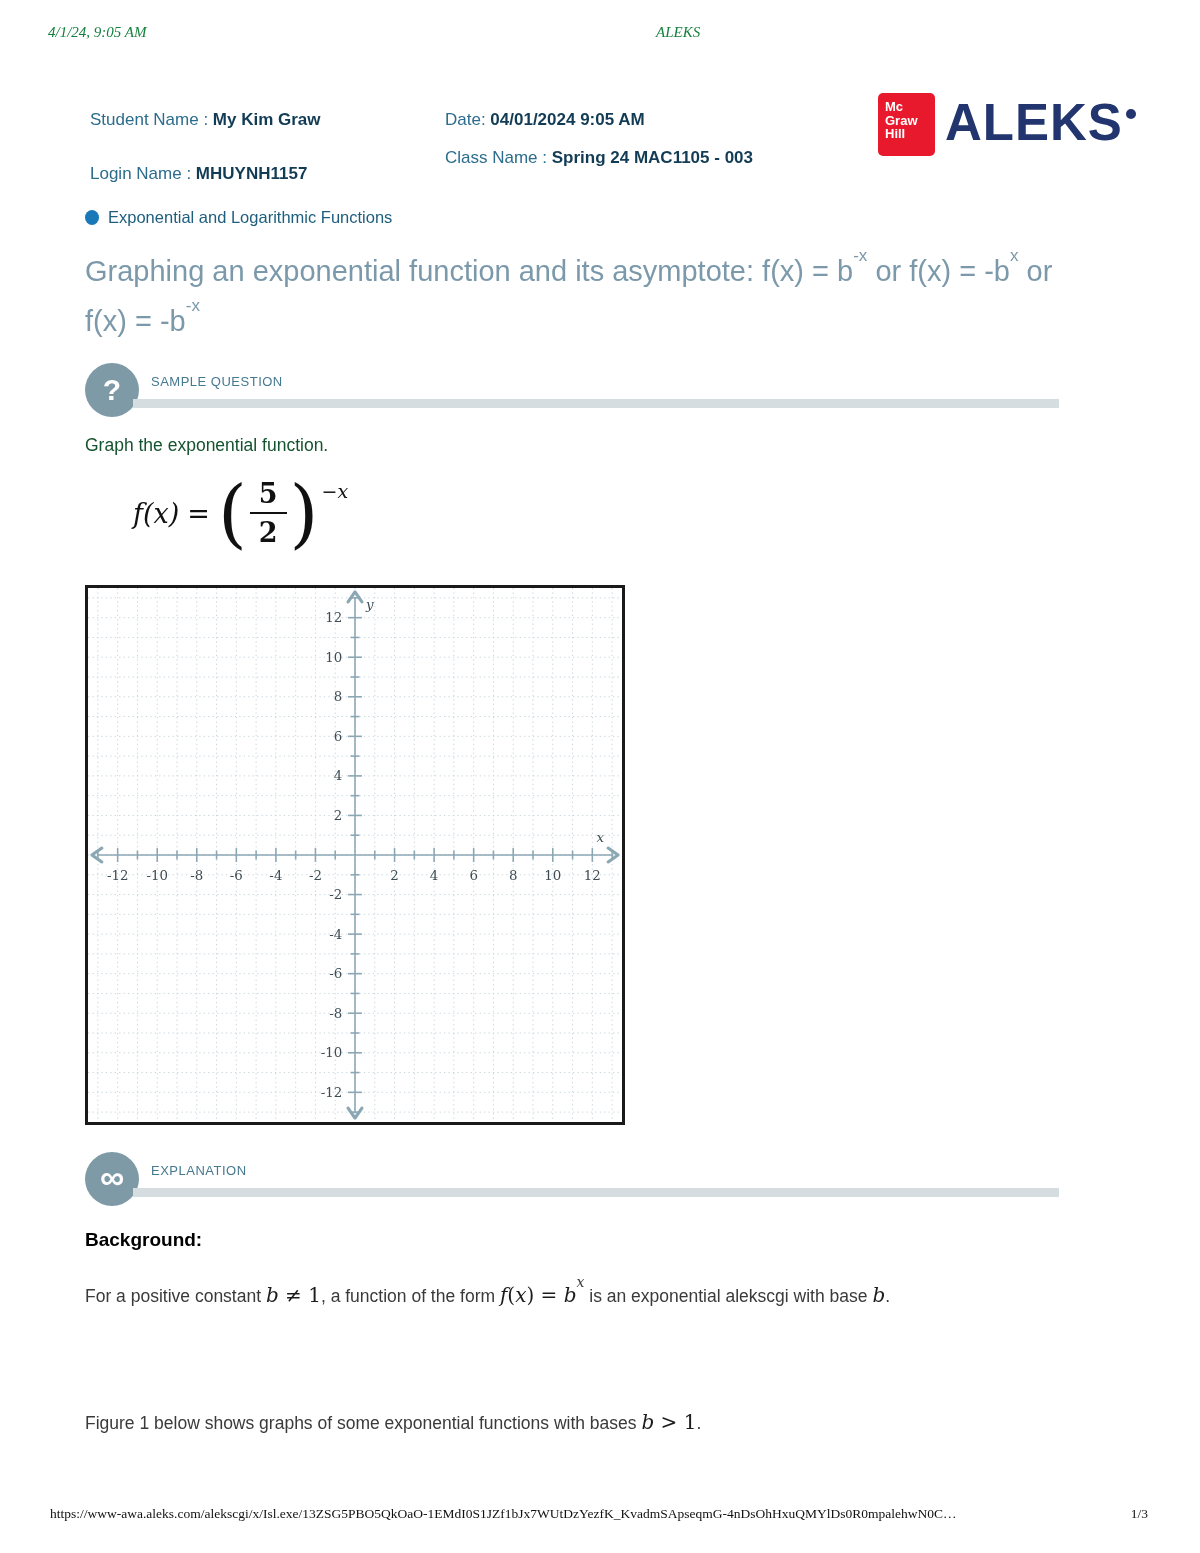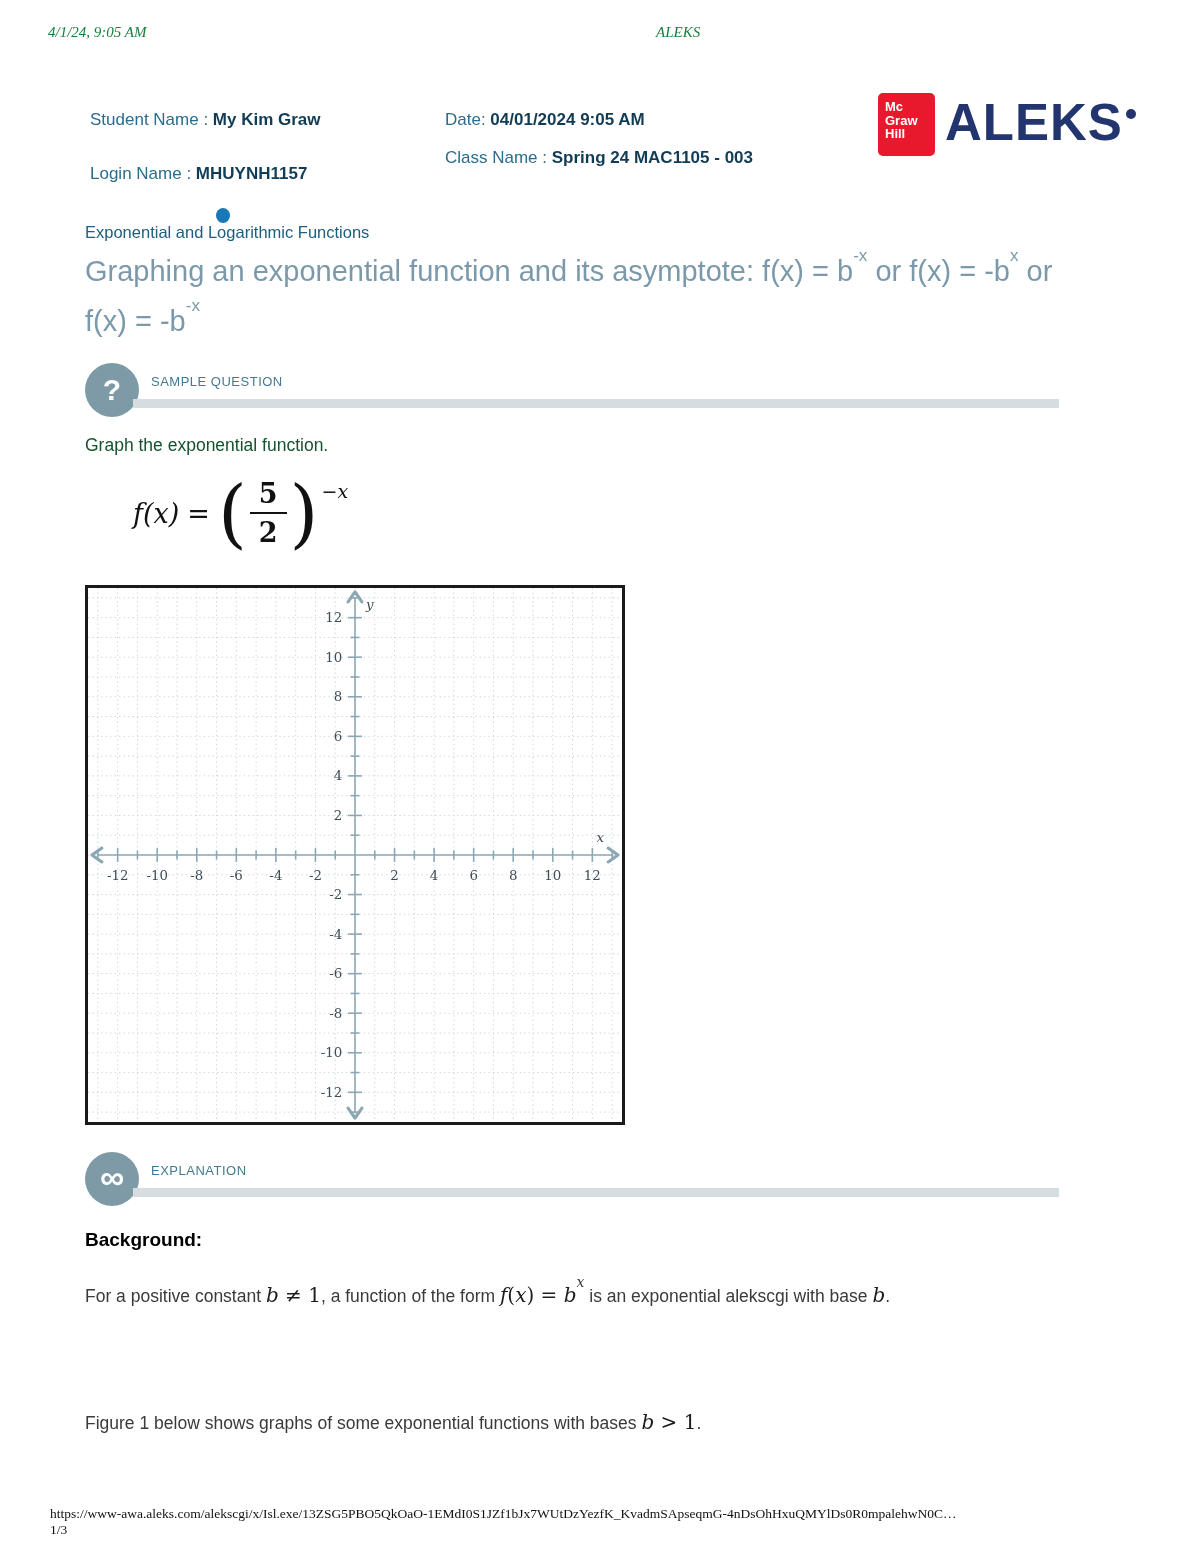--- a/index.html
+++ b/index.html
@@ -5,40 +5,40 @@
   html,body{margin:0;padding:0;background:#fff;}
   .page{position:relative;width:1200px;height:1553px;background:#fff;overflow:hidden;
         font-family:"Liberation Sans",sans-serif;color:#333;}
 
   
   .print-header{position:absolute;top:24px;left:48px;right:48px;
                 font-family:"Liberation Serif",serif;font-size:15px;color:#15803d;font-style:italic;}
   .print-site{position:absolute;left:608px;top:0;}
   .page-footer{position:absolute;top:1506px;left:50px;right:52px;display:flex;
                justify-content:space-between;font-family:"Liberation Serif",serif;
-               font-size:13.5px;color:#111;flex-direction:column;}
+               font-size:13.5px;color:#111;}
 
   
   .info-block{position:absolute;top:110px;left:90px;font-size:17px;color:#2c6c8c;}
   .info-row{position:absolute;white-space:nowrap;}
   .info-val{font-weight:700;color:#123c55;}
   .r1c1{top:0;left:0;} .r2c1{top:38px;left:0;margin-top:16px;}
   .r1c2{top:0;left:355px;text-align:center;} .r2c2{top:38px;left:355px;}
 
   
   .logo{position:absolute;top:93px;left:878px;display:flex;align-items:flex-start;}
   .mgh-box{width:57px;height:63px;background:#e8192c;border-radius:5px;color:#fff;
            font-weight:700;font-size:13px;line-height:1.05;padding:7px 16px 0 7px;
            box-sizing:border-box;letter-spacing:0;}
   .aleks-word{font-size:51px;font-weight:800;color:#23356e;letter-spacing:1px;
               line-height:60px;margin-left:10px;}
   .reg-dot{width:10px;height:10px;border-radius:50%;background:#23356e;margin:16px 0 0 3px;}
 
   
-  .topic{position:absolute;top:208px;left:85px;display:flex;align-items:center;flex-direction:column;}
+  .topic{position:absolute;top:208px;left:85px;display:flex;align-items:center;}
   .bullet{width:14px;height:15px;border-radius:50%;background:#1878b8;margin-right:9px;}
   .topic-label{font-size:16.5px;color:#1d5e7e;}
 
   
   .main-title{position:absolute;top:247px;left:85px;width:1060px;font-size:29px;
               line-height:1.72;color:#7b99aa;font-weight:400;}
   .tsup{font-size:17px;position:relative;top:-0.55em;}
 
   
   .section{position:absolute;left:85px;width:974px;height:60px;}

